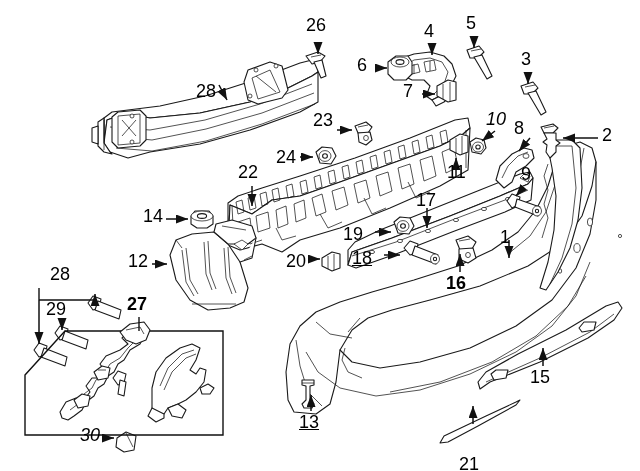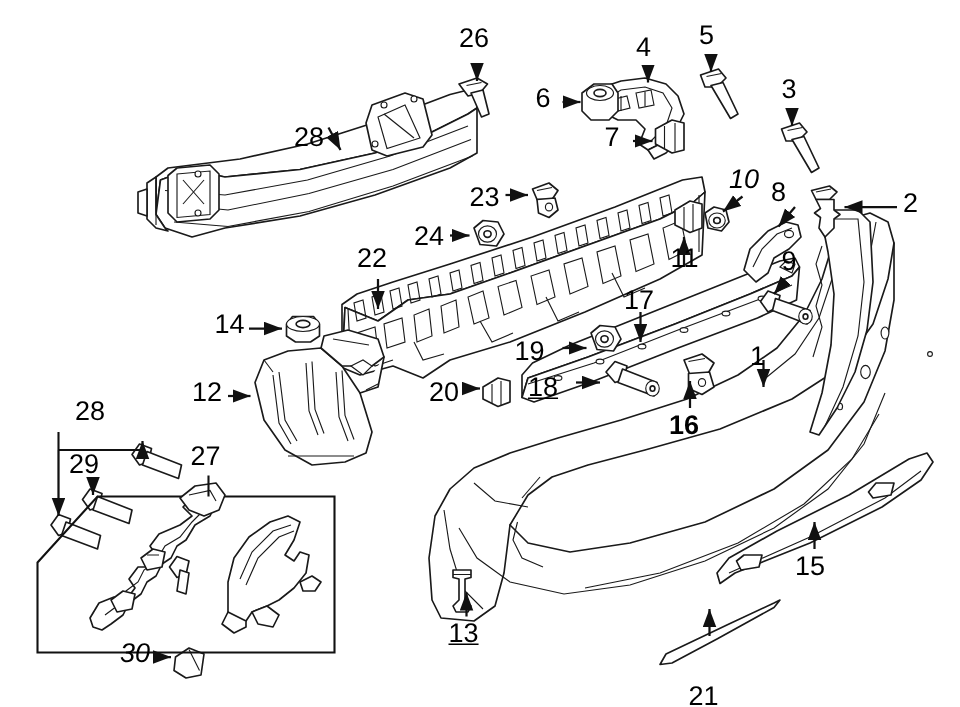--- a/index.html
+++ b/index.html
@@ -446,22 +446,22 @@
 <div class="num nbig" style="left:299px;top:413px;text-decoration:underline;">13</div>
 <div class="num nbig" style="left:143px;top:207px;">14</div>
 <div class="num nbig" style="left:530px;top:368px;">15</div>
 <div class="num nbig" style="left:446px;top:274px;font-weight:bold;">16</div>
 <div class="num nbig" style="left:416px;top:191px;">17</div>
 <div class="num nbig" style="left:352px;top:249px;text-decoration:underline;">18</div>
 <div class="num nbig" style="left:343px;top:225px;">19</div>
 <div class="num nbig" style="left:286px;top:252px;">20</div>
 <div class="num nbig" style="left:459px;top:427px;margin-top:28px;">21</div>
 <div class="num nbig" style="left:238px;top:163px;">22</div>
-<div class="num nbig" style="left:313px;top:122px;text-align:right;">23</div>
+<div class="num nbig" style="left:313px;top:111px;text-align:right;">23</div>
 <div class="num nbig" style="left:276px;top:148px;">24</div>
 <div class="num nbig" style="left:196px;top:82px;">28</div>
 <div class="num nbig" style="left:306px;top:16px;">26</div>
-<div class="num nbig" style="left:127px;top:295px;">27</div>
+<div class="num nbig" style="left:127px;top:295px;font-weight:bold;">27</div>
 <div class="num nbig" style="left:50px;top:265px;">28</div>
 <div class="num nbig" style="left:46px;top:300px;">29</div>
 <div class="num nbig" style="left:80px;top:426px;font-style:italic;">30</div>
 
 </div>
 
 </body></html>

